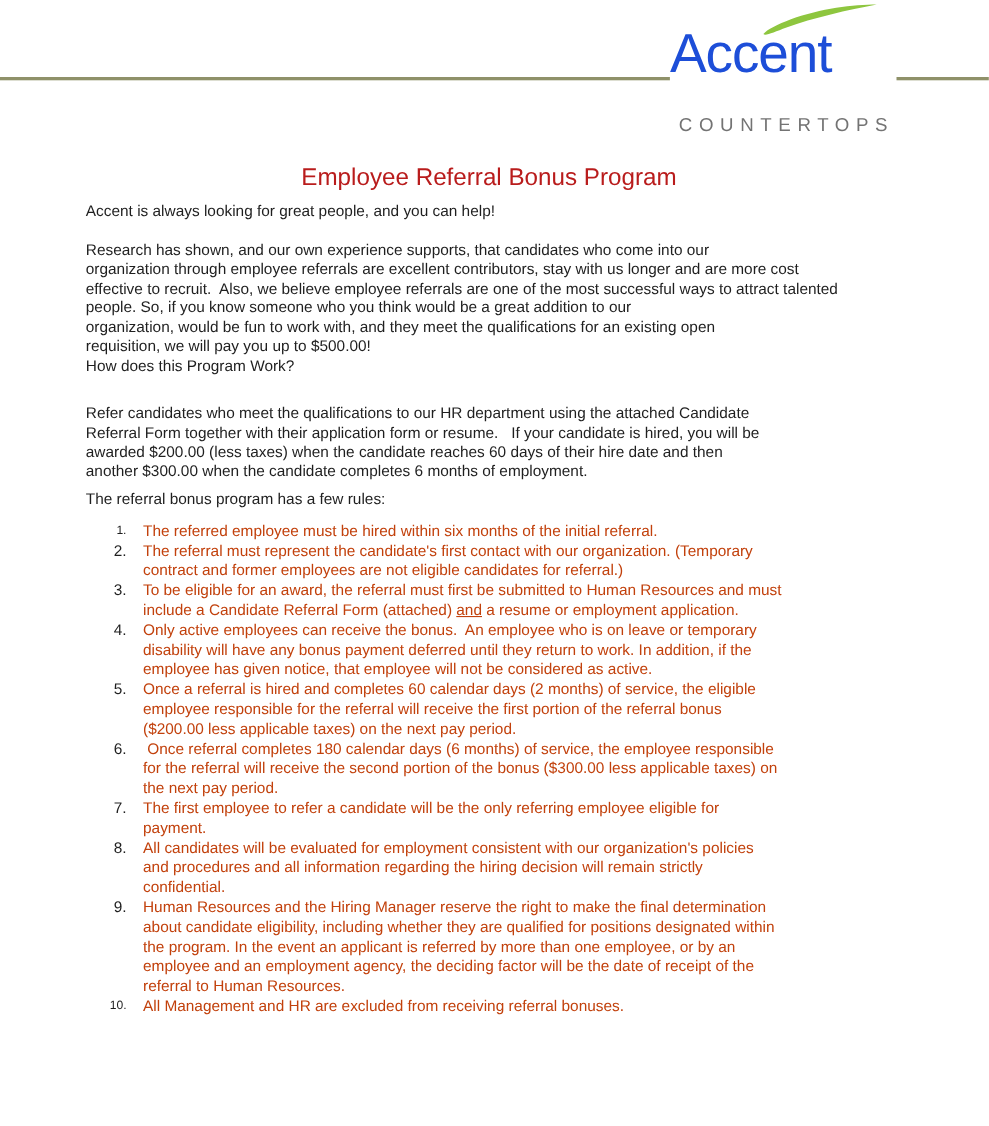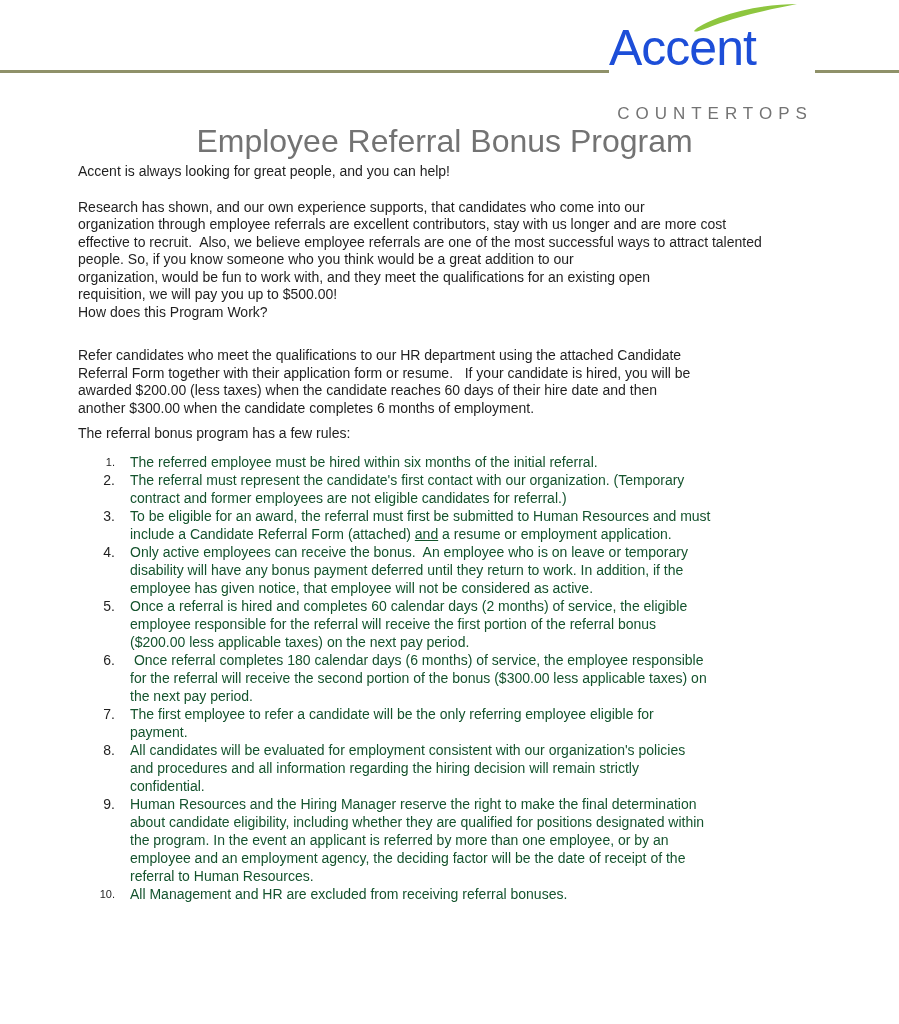--- a/index.html
+++ b/index.html
@@ -56,27 +56,27 @@
     white-space: nowrap;
     margin-top: 26px;
   }
 
   
   .content {
     padding-left: 78px;
     width: 821px;
   }
   .doc-title {
-    margin-top: 18px;
+    margin-top: 38px;
     width: 733px;
     text-align: center;
-    font-size: 32px;
+    font-size: 22px;
     line-height: 36px;
     font-weight: normal;
-    color: #737373;
+    color: #b91c1c;
   }
   .para {
     width: 745px;
     font-size: 14px;
     line-height: 17.5px;
     white-space: pre-wrap;
     color: #1f1f1f;
   }
   .p-intro        { margin-top: 4px; }
   .p-research     { margin-top: 18px; }
@@ -94,21 +94,21 @@
     font-size: 14px;
     line-height: 18px;
     color: #1f1f1f;
   }
   .rule-num.small { font-size: 11px; }
   .rule-text {
     margin-left: 15px;
     font-size: 14px;
     line-height: 18px;
     white-space: pre-wrap;
-    color: #14532d;
+    color: #c2410c;
   }
   .rule-text .u { text-decoration: underline; }
 </style>
 </head>
 <body>
 
 <div class="header">
   <div class="brand-rule"></div>
   <div class="logo">
     <svg class="logo-swoosh" viewBox="0 0 108 32" xmlns="http://www.w3.org/2000/svg">

